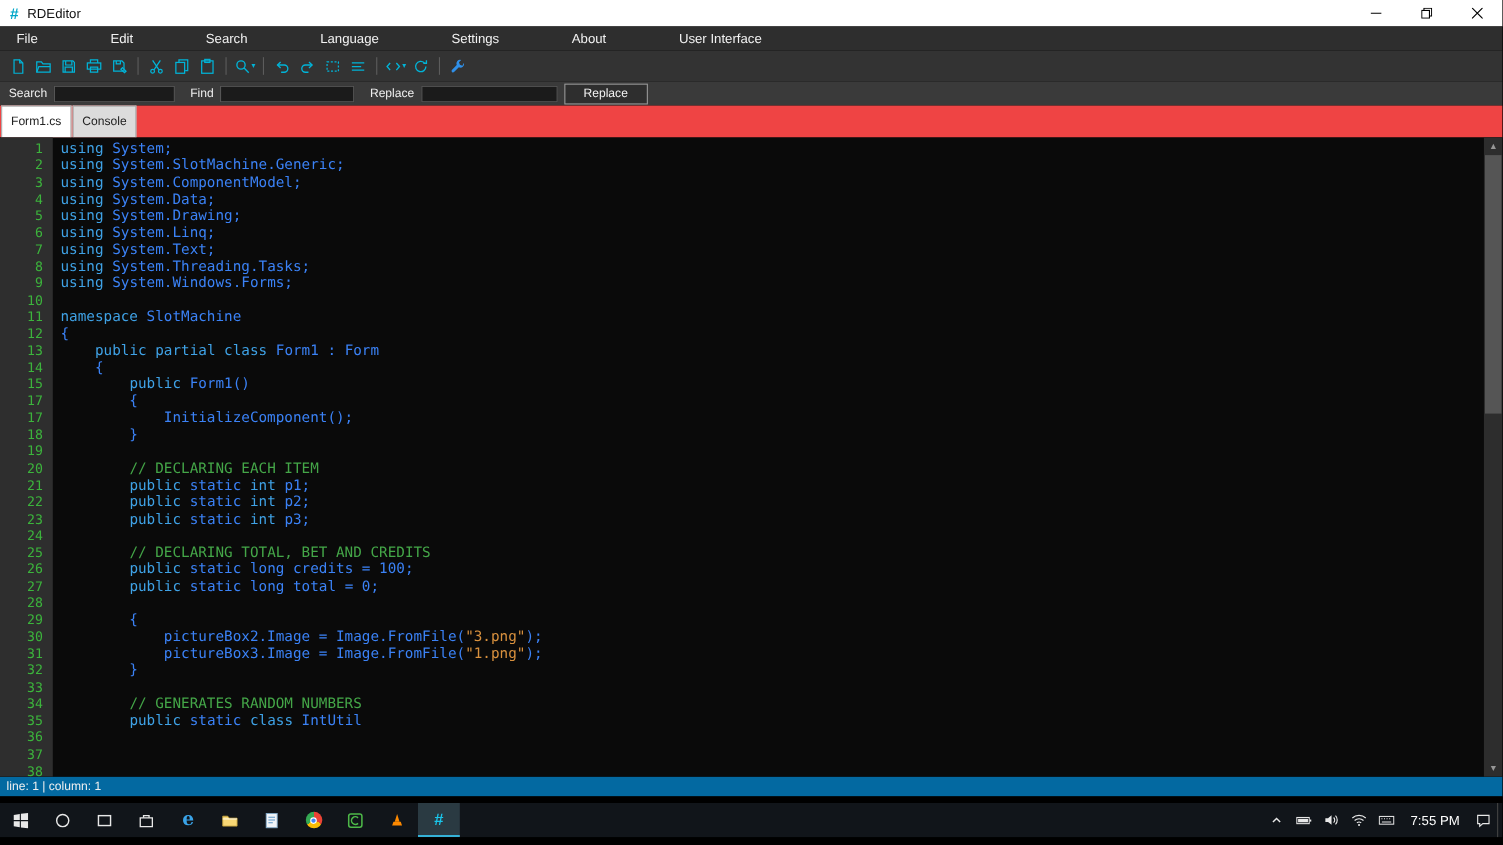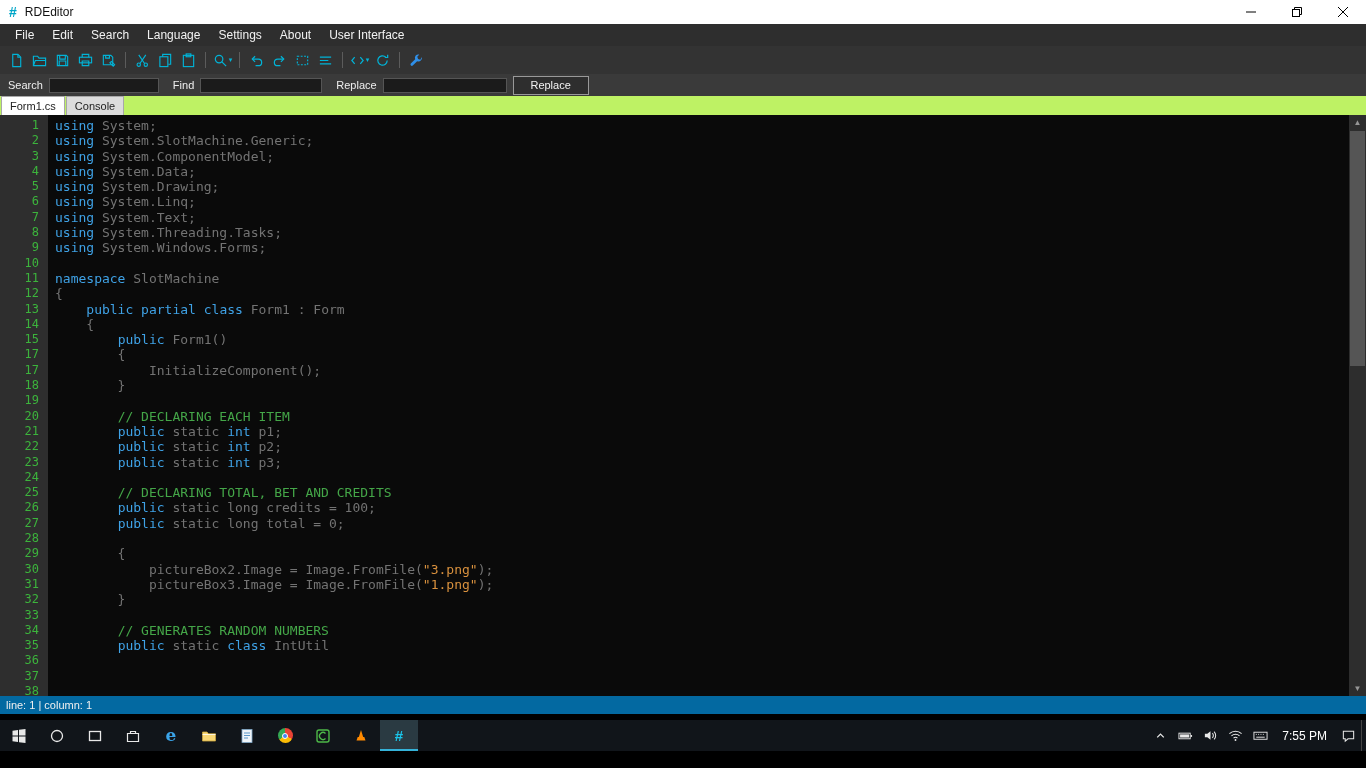--- a/index.html
+++ b/index.html
@@ -5,47 +5,47 @@
   *{box-sizing:border-box;margin:0;padding:0;}
   html,body{width:1366px;height:768px;overflow:hidden;background:#000;font-family:"Liberation Sans",sans-serif;}
   .app{width:1366px;height:768px;display:flex;flex-direction:column;}
 
   .titlebar{height:24px;background:#fff;display:flex;align-items:center;padding-left:9px;flex:none;}
   .app-logo{color:#00a6c8;font-weight:bold;font-size:14px;margin-right:8px;}
   .title-text{font-size:12px;color:#111;}
   .win-controls{margin-left:auto;display:flex;height:100%;}
   .win-btn{width:46px;display:flex;align-items:center;justify-content:center;}
 
-  .menubar{height:22px;background:#2e2e2e;display:flex;align-items:flex-end;padding-left:6px;flex:none;}
+  .menubar{height:22px;background:#2e2e2e;display:flex;align-items:flex-end;padding-left:6px;flex:none;gap:48px;}
   .menu-item{color:#f2f2f2;font-size:12px;padding:0 9px;line-height:22px;}
 
   .toolbar{height:28px;background:#333;display:flex;align-items:center;padding-left:5px;flex:none;}
   .tb-btn{width:23px;height:22px;display:inline-flex;align-items:center;justify-content:center;color:#00b4d8;}
   .tb-btn svg{width:15px;height:15px;display:block;}
   .tb-btn .dd{font-size:7px;margin-left:1px;color:#00b4d8;}
   .tb-btn.accent{color:#2f8fe8;}
   .tb-sep{width:1px;height:16px;background:#5c5c5c;margin:0 5px;flex:none;}
 
   .searchrow{height:22px;background:#3a3a3a;display:flex;align-items:center;padding-left:8px;flex:none;}
   .sr-label{color:#eee;font-size:11px;}
   .sr-label.gap{margin-left:14px;}
   .sr-input{background:#1b1b1b;border:1px solid #555;height:15px;color:#ddd;font-size:11px;padding:0 3px;margin-left:6px;font-family:"Liberation Sans",sans-serif;}
   .w1{width:110px;}.w2{width:122px;}.w3{width:124px;}
   .replace-btn{width:76px;height:19px;background:#2e2e2e;border:1px solid #999;color:#f2f2f2;font-size:11px;margin-left:6px;font-family:"Liberation Sans",sans-serif;}
 
-  .tabstrip{height:19px;background:#bef264;display:flex;align-items:stretch;flex:none;padding-left:1px;}
+  .tabstrip{height:29px;background:#ef4444;display:flex;align-items:stretch;flex:none;padding-left:1px;}
   .tab{font-size:11px;padding:0 8px;display:flex;align-items:center;background:#dcdcdc;color:#222;border:1px solid #a8a8a8;border-bottom:none;margin-right:1px;}
   .tab.active{background:#fff;}
 
   .editor{height:581px;display:flex;background:#0a0a0a;position:relative;flex:none;}
   .gutter{width:48px;background:#2e2e2e;padding-top:3px;flex:none;}
   .ln{height:15.3px;line-height:15.3px;text-align:right;padding-right:9px;color:#3cb43c;font-family:"DejaVu Sans Mono",monospace;font-size:12px;}
   .code{flex:1;padding:3px 20px 0 7px;overflow:hidden;}
   .code-line{height:15.3px;line-height:15.3px;white-space:pre;font-family:"DejaVu Sans Mono",monospace;font-size:13px;color:#dcdcdc;}
-  .tk-k{color:#3fa2e6;}.tk-p{color:#737373;text-align:center;}.tk-c{color:#44a648;}.tk-s{color:#d9913e;}.tk-t{color:#4fc4e0;}
+  .tk-k{color:#3fa2e6;}.tk-p{color:#3b82f6;text-align:center;}.tk-c{color:#44a648;}.tk-s{color:#d9913e;}.tk-t{color:#4fc4e0;}
   .scrollbar{position:absolute;top:0;right:0;width:17px;height:581px;background:#2d2d2d;}
   .sb-arrow{height:15px;display:flex;align-items:center;justify-content:center;color:#969696;font-size:8px;width:100%;}
   .sb-arrow.down{position:absolute;bottom:0;}
   .sb-thumb{position:absolute;top:16px;left:1px;width:15px;height:235px;background:#555;}
 
   .statusbar{height:18px;background:#0369a1;color:#f0f0f0;font-size:11px;display:flex;align-items:center;padding-left:6px;flex:none;}
   .readybar{height:17px;background:#0080ff;color:#fff;font-size:11px;display:flex;align-items:center;padding-left:6px;flex:none;}
   .deskgap{height:6px;background:#000;flex:none;}
 
   .taskbar{height:31px;background:#11151a;display:flex;align-items:stretch;flex:none;}

